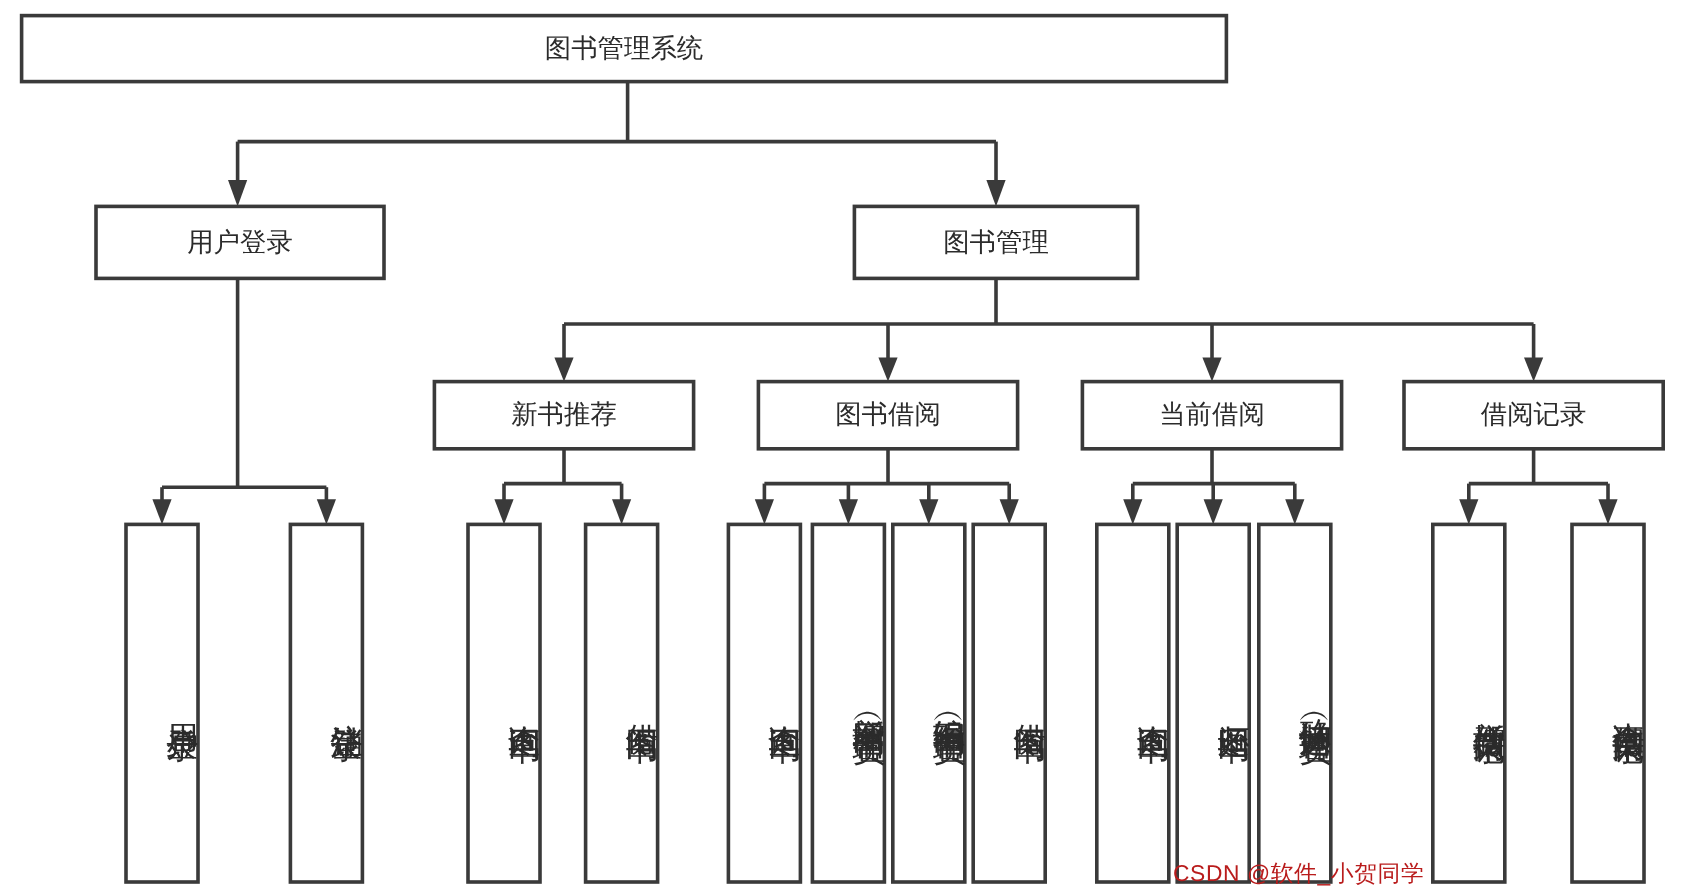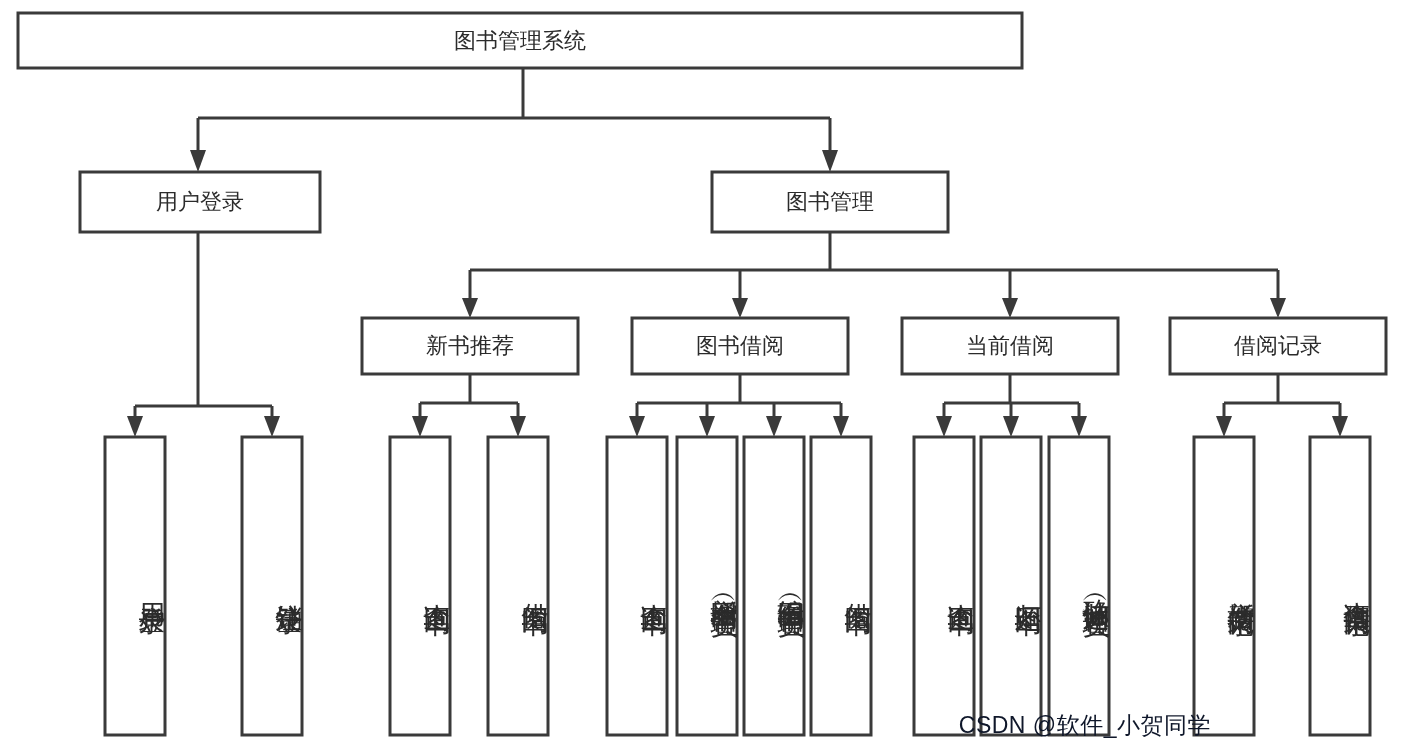--- a/index.html
+++ b/index.html
@@ -55,25 +55,25 @@
     font-size: 27px;
     line-height: 1;
     letter-spacing: 2px;
     color: #2b2b2b;
     text-align: center;
     white-space: nowrap;
     pointer-events: none;
   }
   .watermark {
     position: absolute;
-    right: 0;
+    right: 24px;
     bottom: 6px;
     font-family: "Liberation Sans", "DejaVu Sans", sans-serif;
-    font-size: 23px;
-    color: #0f172a;
+    font-size: 19px;
+    color: #b91c1c;
     letter-spacing: 0.5px;
     white-space: nowrap;
   }
 </style>
 </head>
 <body>
 
 <div id="chart-root">
 
   <svg class="flow" viewBox="0 0 1405 747" xmlns="http://www.w3.org/2000/svg">

